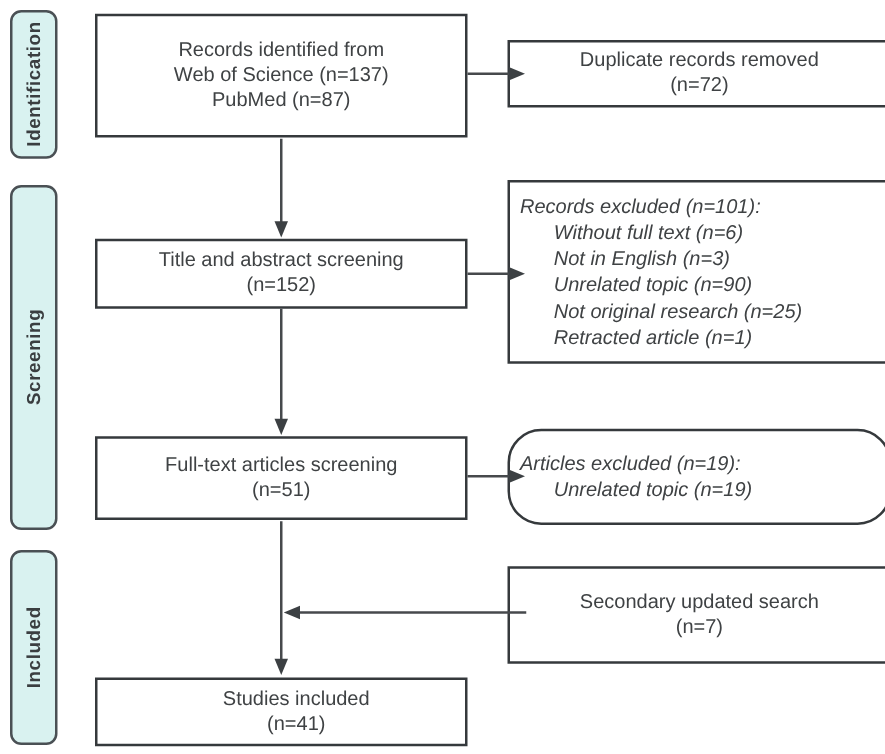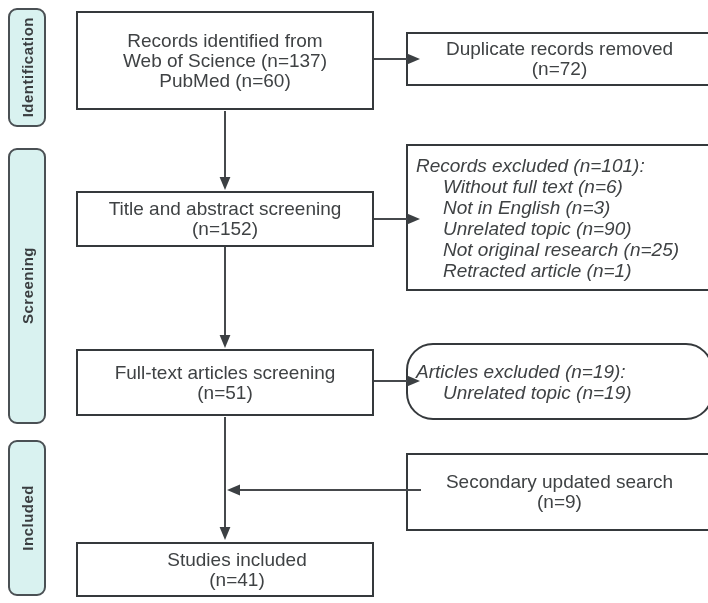--- a/index.html
+++ b/index.html
@@ -35,21 +35,21 @@
   }
   
   .box {
     position: absolute;
     box-sizing: border-box;
     background: #ffffff;
     border: 2px solid #35393c;
     display: flex;
     flex-direction: column;
     justify-content: center;
-    font-size: 19px;
+    font-size: 16px;
     line-height: 20px;
     color: #3f4244;
   }
   .box.center { align-items: center; text-align: center; }
   .box.left   { align-items: stretch; text-align: left; padding-left: 8px; }
   .box.left .line { line-height: 21px; font-style: italic; }
   .box.left .indent { padding-left: 27px; }
   .main  { left: 76px;  width: 298px; }
   .side  { left: 406px; width: 307px; }
   
@@ -73,21 +73,21 @@
   <div class="stage" style="top:148px; height:276px;">
     <span>Screening</span>
   </div>
   <div class="stage" style="top:440px; height:156px;">
     <span>Included</span>
   </div>
 
   <div class="box main center" style="top:11px; height:99px;">
     <div class="line">Records identified from</div>
     <div class="line">Web of Science (n=137)</div>
-    <div class="line">PubMed (n=60)</div>
+    <div class="line">PubMed (n=87)</div>
   </div>
 
   <div class="box main center" style="top:191px; height:56px;">
     <div class="line">Title and abstract screening</div>
     <div class="line">(n=152)</div>
   </div>
 
   <div class="box main center" style="top:349px; height:67px;">
     <div class="line">Full-text articles screening</div>
     <div class="line">(n=51)</div>
@@ -112,21 +112,21 @@
     <div class="line indent">Retracted article (n=1)</div>
   </div>
 
   <div class="box side left" style="top:343px; height:77px;border-radius:27px;">
     <div class="line">Articles excluded (n=19):</div>
     <div class="line indent">Unrelated topic (n=19)</div>
   </div>
 
   <div class="box side center" style="top:453px; height:78px;justify-content:center;">
     <div class="line">Secondary updated search</div>
-    <div class="line">(n=9)</div>
+    <div class="line">(n=7)</div>
   </div>
 
   <svg id="arrow-layer" viewBox="0 0 708 603" xmlns="http://www.w3.org/2000/svg">
     <g>
       <line x1="374" y1="59" x2="408" y2="59"></line>
       <polygon points="420,59 407,53.6 407,64.4"></polygon>
     </g>
     <g>
       <line x1="225" y1="111" x2="225" y2="178"></line>
       <polygon points="225,190 219.6,177 230.4,177"></polygon>

